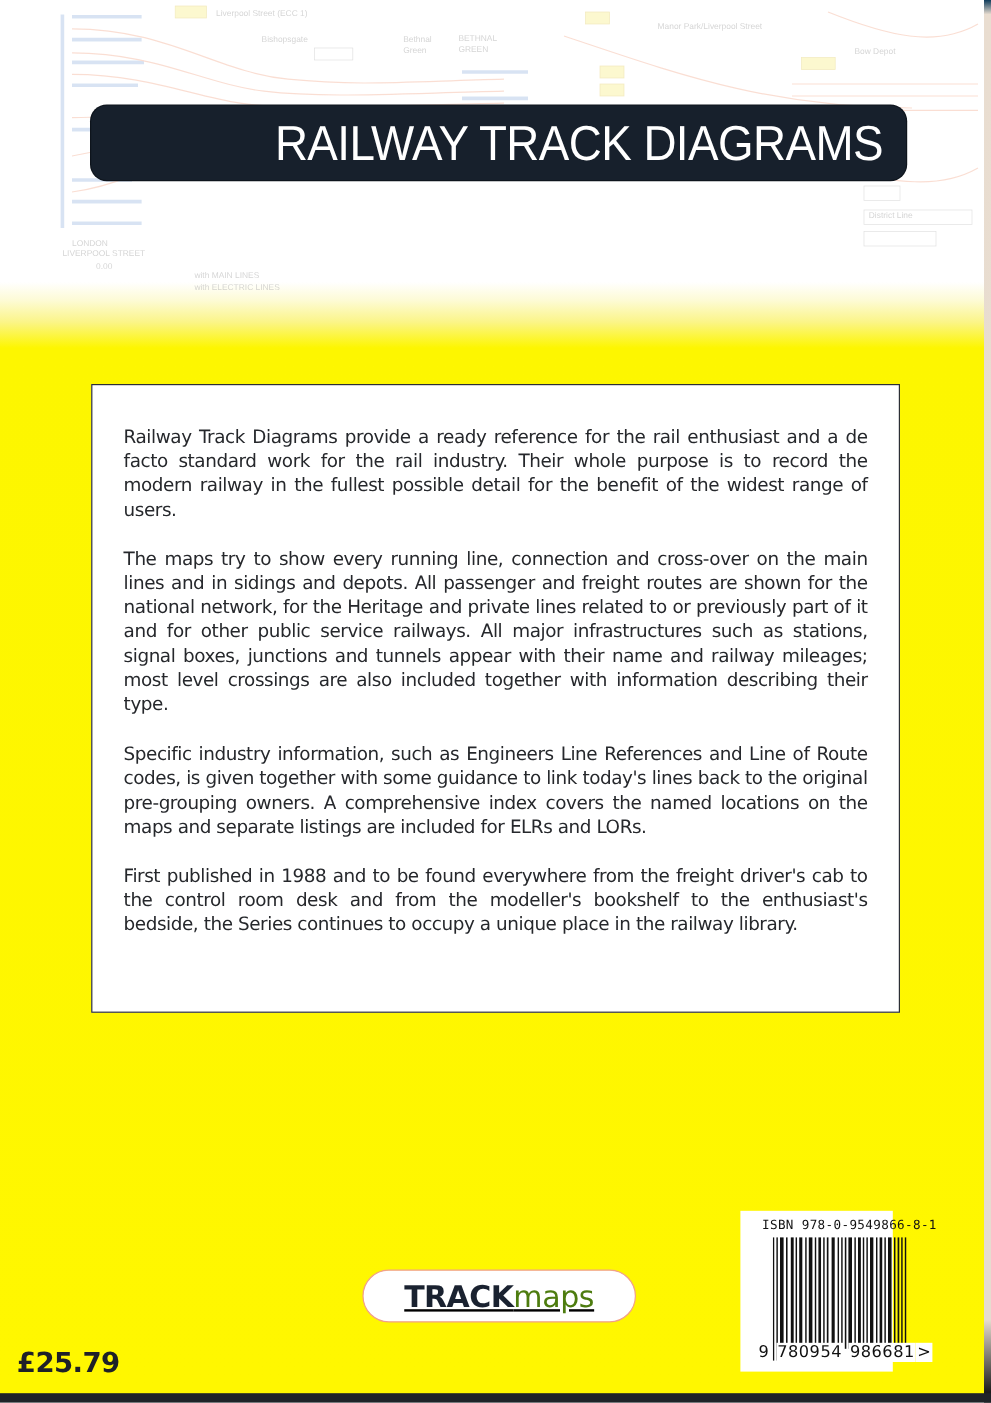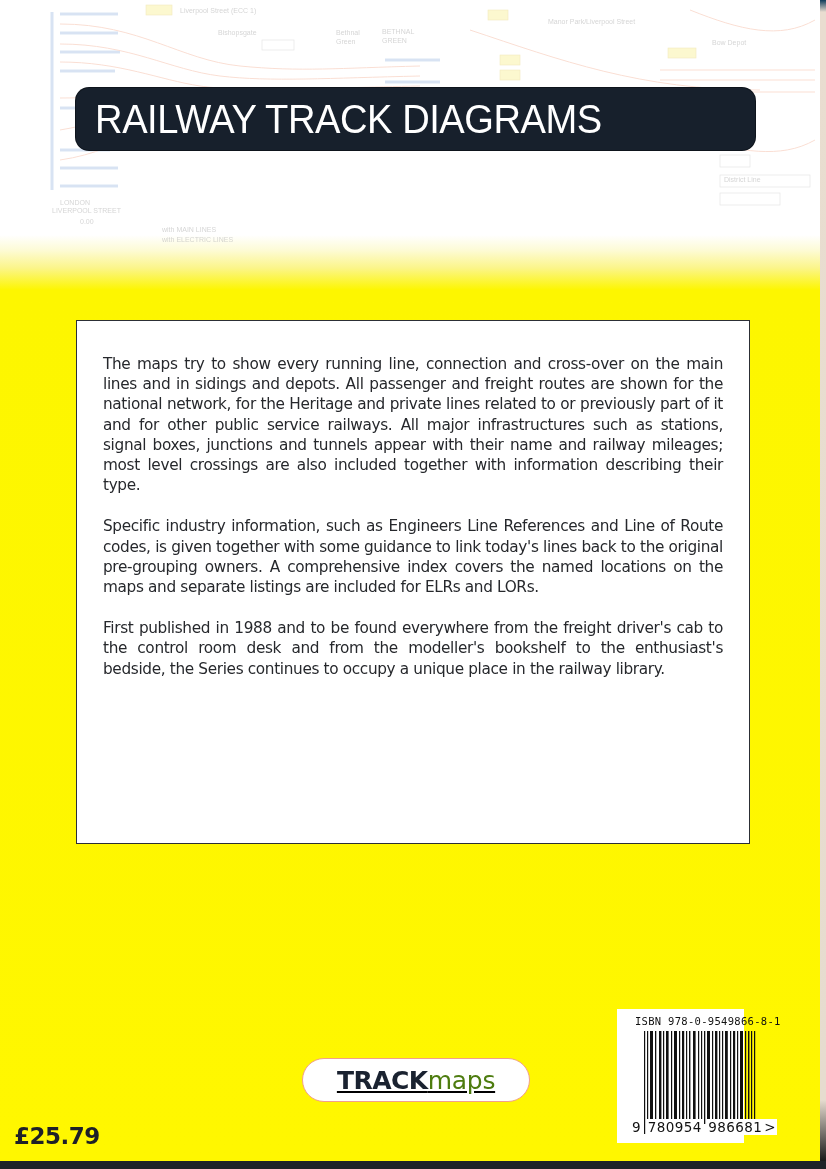--- a/index.html
+++ b/index.html
@@ -19,21 +19,21 @@
   }
   .bottom-strip {
     position:absolute; left:0; bottom:0; width:826px; height:8px;
     background:#1f2328;
   }
   
   .bg-map { position:absolute; left:0; top:0; width:820px; height:250px; opacity:0.55; }
   .title-bar {
     position:absolute; left:76px; top:88px; width:679px; height:62px;
     background:#17202c; border-radius:13px;
-    display:flex; align-items:center; justify-content:flex-start;
+    display:flex; align-items:center; justify-content:flex-end;
     box-shadow: 0 0 0 1px #0e141c;
   }
   .title-text {
     color:#ffffff; font-family:"Liberation Sans", sans-serif;
     font-size:41px; letter-spacing:-0.5px; line-height:1;
     transform:scaleX(0.93);
   }
   .subtitle-box {
     position:absolute; left:124px; top:167px; width:581px; height:54px;
     background:#ffffff; border:1.5px solid #1c2230; border-radius:15px;
@@ -156,20 +156,21 @@
       <rect x="720" y="193" width="60" height="12"></rect>
     </g>
   </svg>
 
   <div class="title-bar">
     <span class="title-text">RAILWAY TRACK DIAGRAMS</span>
   </div>
 
 
   <div class="desc-box">
+    <p>Railway Track Diagrams provide a ready reference for the rail enthusiast and a de facto standard work for the rail industry. Their whole purpose is to record the modern railway in the fullest possible detail for the benefit of the widest range of users.</p>
     <p>The maps try to show every running line, connection and cross-over on the main lines and in sidings and depots. All passenger and freight routes are shown for the national network, for the Heritage and private lines related to or previously part of it and for other public service railways.  All major infrastructures such as stations, signal boxes, junctions and tunnels appear with their name and railway mileages; most level crossings are also included together with information describing their type.</p>
     <p>Specific industry information, such as Engineers Line References and Line of Route codes, is given together with some guidance to link today's lines back to the original pre-grouping owners. A comprehensive index covers the named locations on the maps and separate listings are included for ELRs and LORs.</p>
     <p>First published in 1988 and to be found everywhere from the freight driver's cab to the control room desk and from the modeller's bookshelf to the enthusiast's bedside, the Series continues to occupy a unique place in the railway library.</p>
   </div>
 
   <div class="logo-pill">
     <span class="logo-track">TRACK</span>
       <span class="logo-maps">maps</span>
   </div>
 

